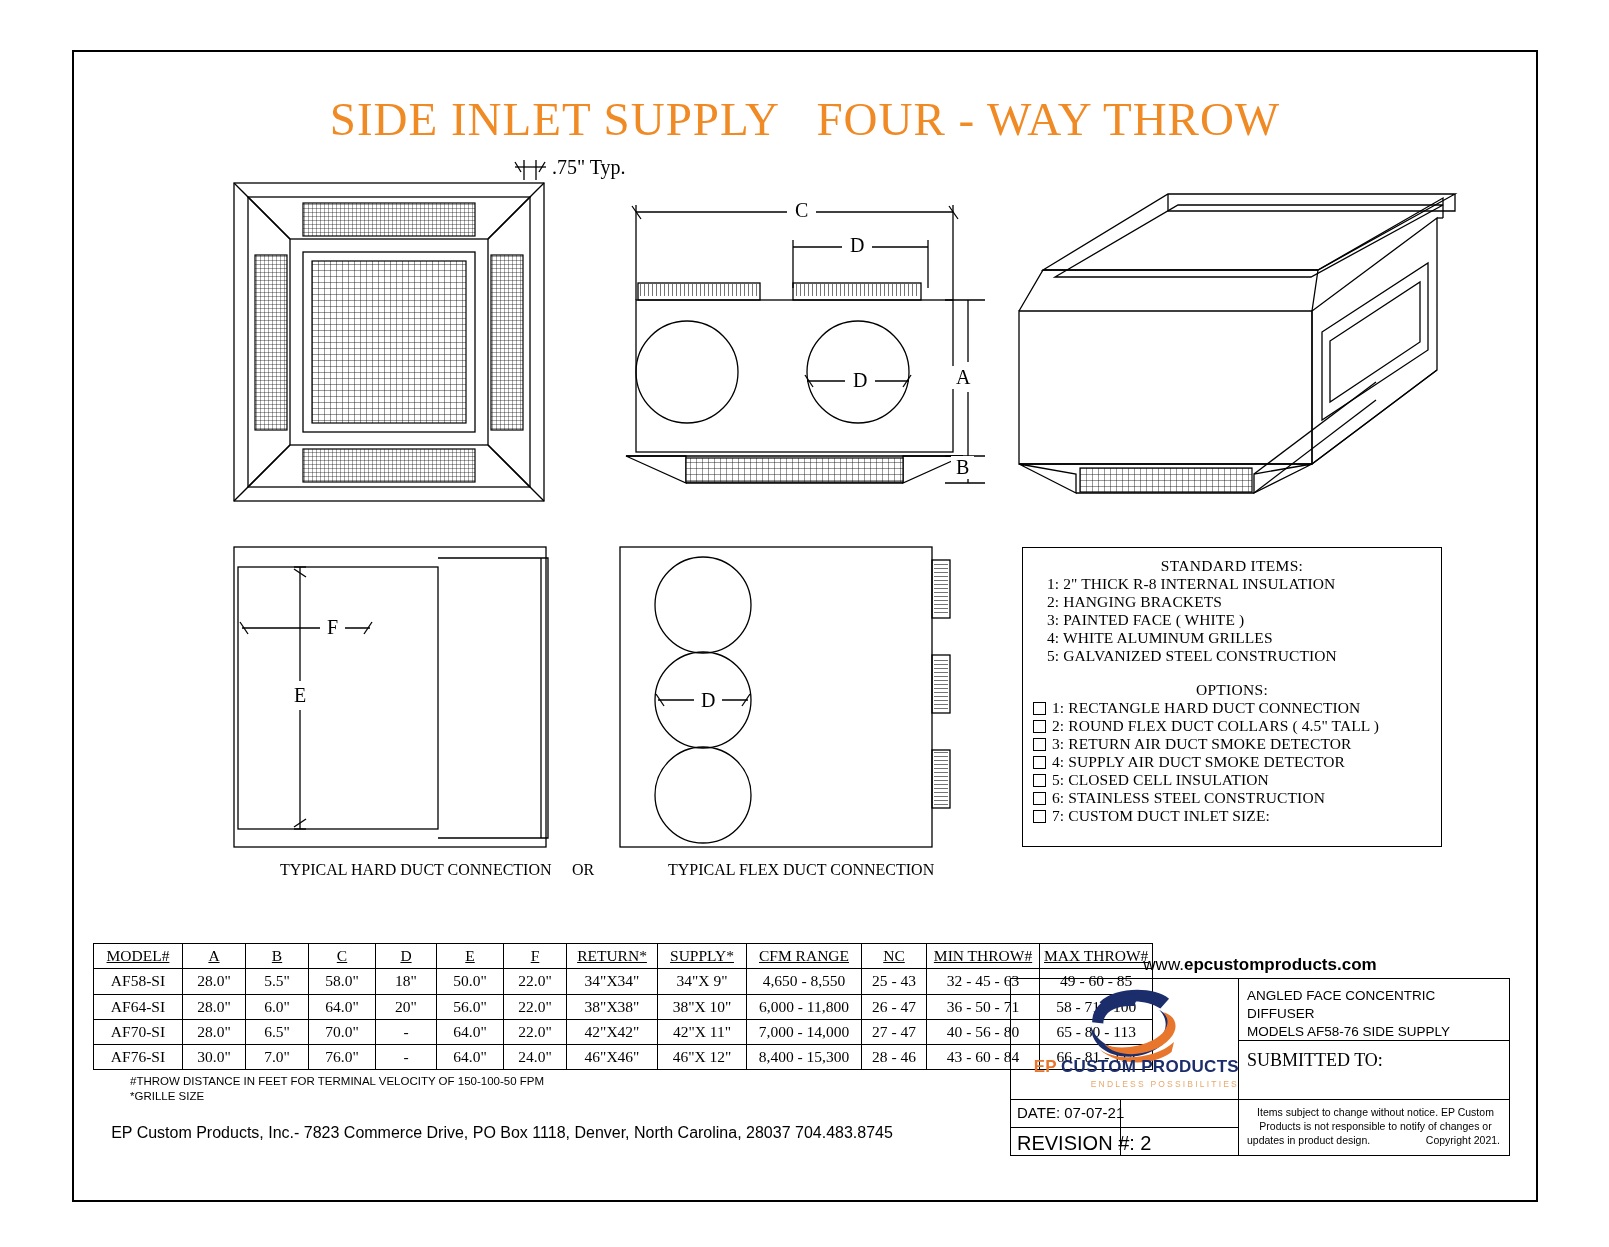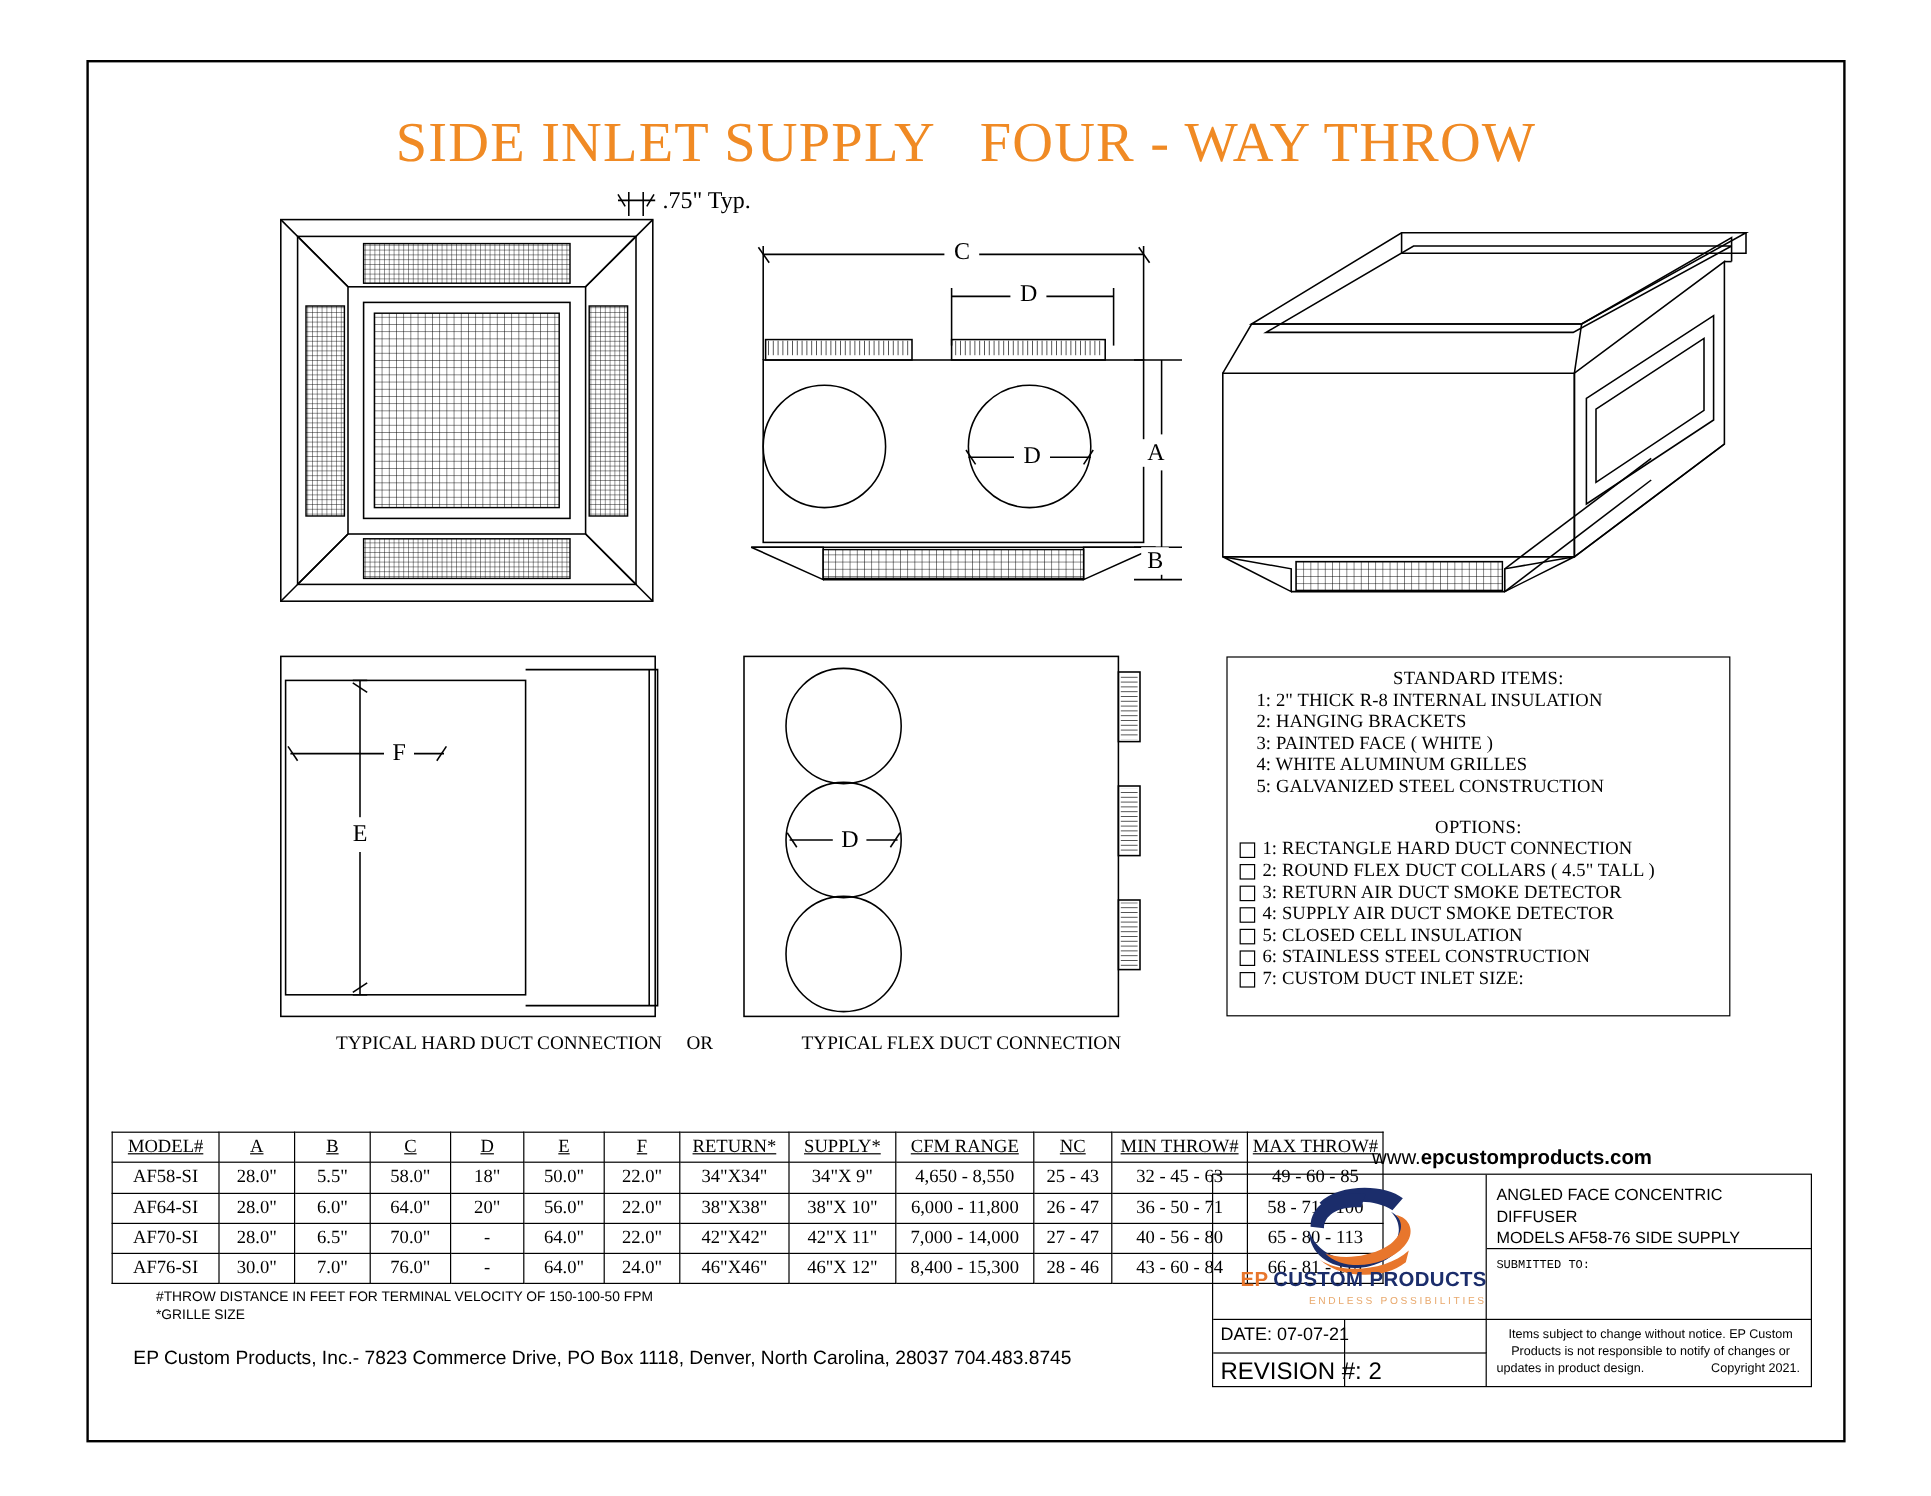--- a/index.html
+++ b/index.html
@@ -34,21 +34,21 @@
   .tb-logo{position:absolute;left:0;top:0;width:228px;height:121px;border-right:1.6px solid #000;border-bottom:1.6px solid #000;box-sizing:border-box;}
   .tb-date{position:absolute;left:0;top:121px;width:110px;height:28px;border-right:1.6px solid #000;border-bottom:1.6px solid #000;box-sizing:border-box;
       font-family:"Liberation Sans",sans-serif;font-size:15px;padding:4px 0 0 6px;white-space:nowrap;}
   .tb-rev{position:absolute;left:0;top:149px;width:110px;height:27px;border-right:1.6px solid #000;box-sizing:border-box;
       font-family:"Liberation Sans",sans-serif;font-size:20px;padding:4px 0 0 6px;white-space:nowrap;}
   .tb-blank1{position:absolute;left:110px;top:121px;width:118px;height:28px;border-right:1.6px solid #000;border-bottom:1.6px solid #000;box-sizing:border-box;}
   .tb-blank2{position:absolute;left:110px;top:149px;width:118px;height:27px;border-right:1.6px solid #000;box-sizing:border-box;}
   .tb-title{position:absolute;left:228px;top:0;width:271px;height:62px;border-bottom:1.6px solid #000;box-sizing:border-box;
       font-family:"Liberation Sans",sans-serif;font-size:13.5px;padding:8px 6px 0 8px;line-height:1.35;}
   .tb-sub{position:absolute;left:228px;top:62px;width:271px;height:59px;border-bottom:1.6px solid #000;box-sizing:border-box;
-      font-family:Liberation Mono, monospace;font-size:10px;padding:9px 6px 0 8px;}
+      font-family:Liberation Serif, serif;font-size:18px;padding:9px 6px 0 8px;}
   .tb-disc{position:absolute;left:228px;top:121px;width:271px;height:55px;box-sizing:border-box;
       font-family:"Liberation Sans",sans-serif;font-size:10.5px;padding:5px 6px 0 8px;line-height:1.35;text-align:center;}
   .website{position:absolute;left:1010px;top:955px;width:500px;text-align:center;
       font-family:"Liberation Sans",sans-serif;font-size:17px;}
   .website b{font-weight:bold;}
   .logo-text{position:absolute;left:0;width:228px;text-align:right;}
   .logo-ep{font-family:"Liberation Sans",sans-serif;font-weight:bold;font-size:17px;color:#E8762C;letter-spacing:.3px;}
   .logo-cp{font-family:"Liberation Sans",sans-serif;font-weight:bold;font-size:17px;color:#1B2D6B;letter-spacing:.3px;}
   .logo-tag{font-family:"Liberation Sans",sans-serif;font-size:8.5px;color:#E8A86C;letter-spacing:2.2px;}
   .cap{position:absolute;font-family:"Liberation Serif",serif;font-size:16px;white-space:nowrap;}

